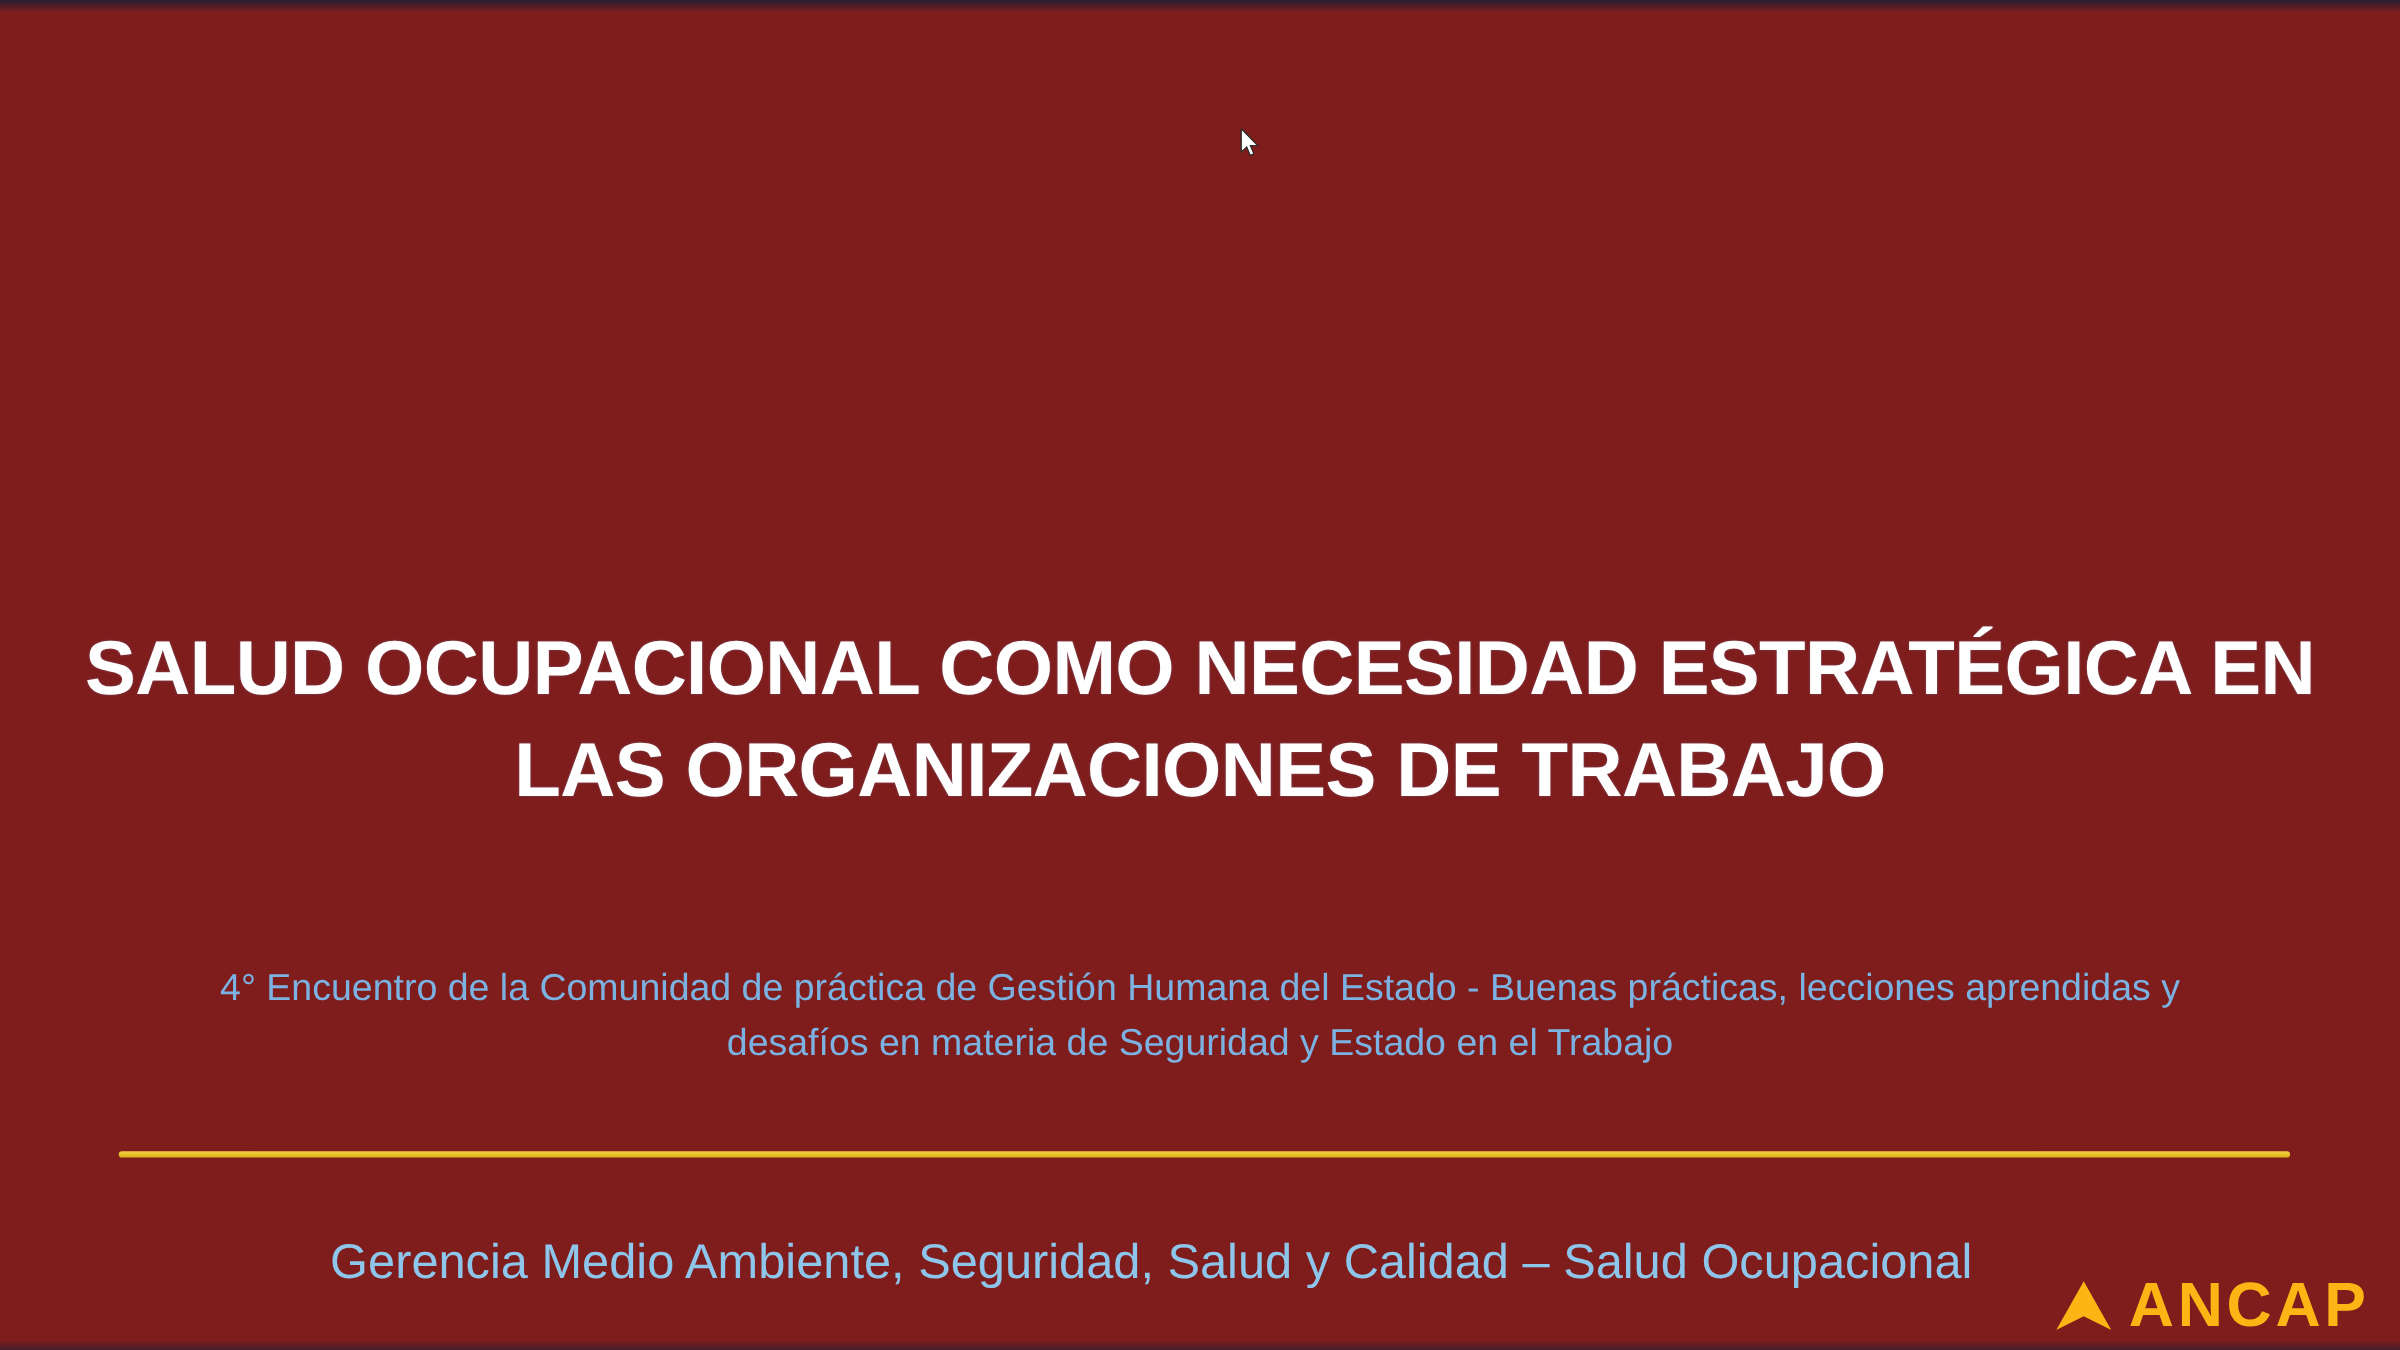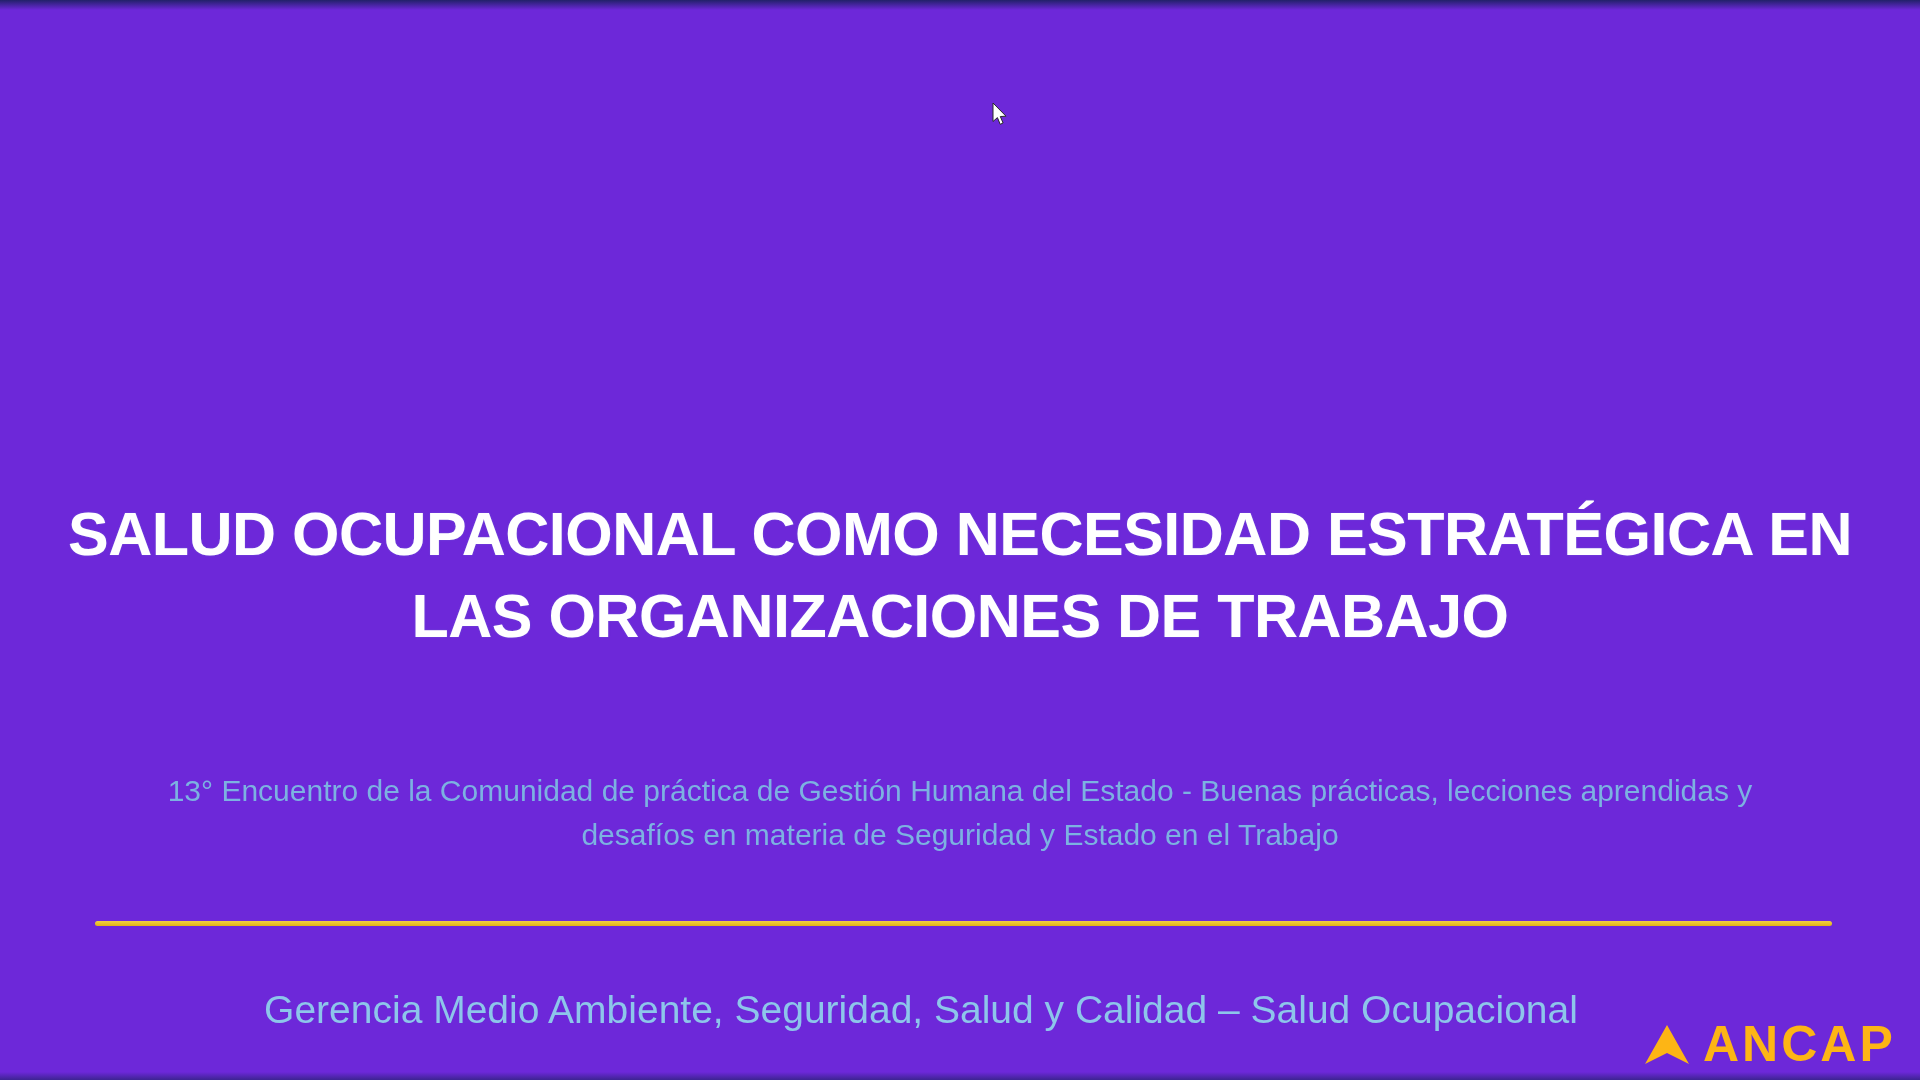--- a/index.html
+++ b/index.html
@@ -7,21 +7,21 @@
     padding: 0;
     width: 1920px;
     height: 1080px;
     overflow: hidden;
     font-family: "Liberation Sans", sans-serif;
   }
   .slide {
     position: relative;
     width: 1920px;
     height: 1080px;
-    background: #6d28d9;
+    background: #7f1d1d;
   }
   
   .edge-top {
     position: absolute;
     top: 0; left: 0;
     width: 100%; height: 10px;
     background: linear-gradient(to bottom, rgba(2,30,58,0.70), rgba(2,30,58,0.0));
   }
   .edge-bottom {
     position: absolute;
@@ -103,21 +103,21 @@
 
   <div class="edge-top"></div>
   <div class="edge-bottom"></div>
 
   <h1 class="title">
     <span>SALUD OCUPACIONAL COMO NECESIDAD ESTRATÉGICA EN</span>
     <span>LAS ORGANIZACIONES DE TRABAJO</span>
   </h1>
 
   <div class="subtitle">
-    <span>13° Encuentro de la Comunidad de práctica de Gestión Humana del Estado - Buenas prácticas, lecciones aprendidas y</span>
+    <span>4° Encuentro de la Comunidad de práctica de Gestión Humana del Estado - Buenas prácticas, lecciones aprendidas y</span>
     <span>desafíos en materia de Seguridad y Estado en el Trabajo</span>
   </div>
 
   <div class="divider"></div>
 
   <div class="footer">Gerencia Medio Ambiente, Seguridad, Salud y Calidad – Salud Ocupacional</div>
 
   <div class="logo">
     <svg class="logo-mark" width="44" height="40" viewBox="0 0 44 40">
       <polygon points="22,1 44,40 22,29 0,40" fill="#fdb515"></polygon>

